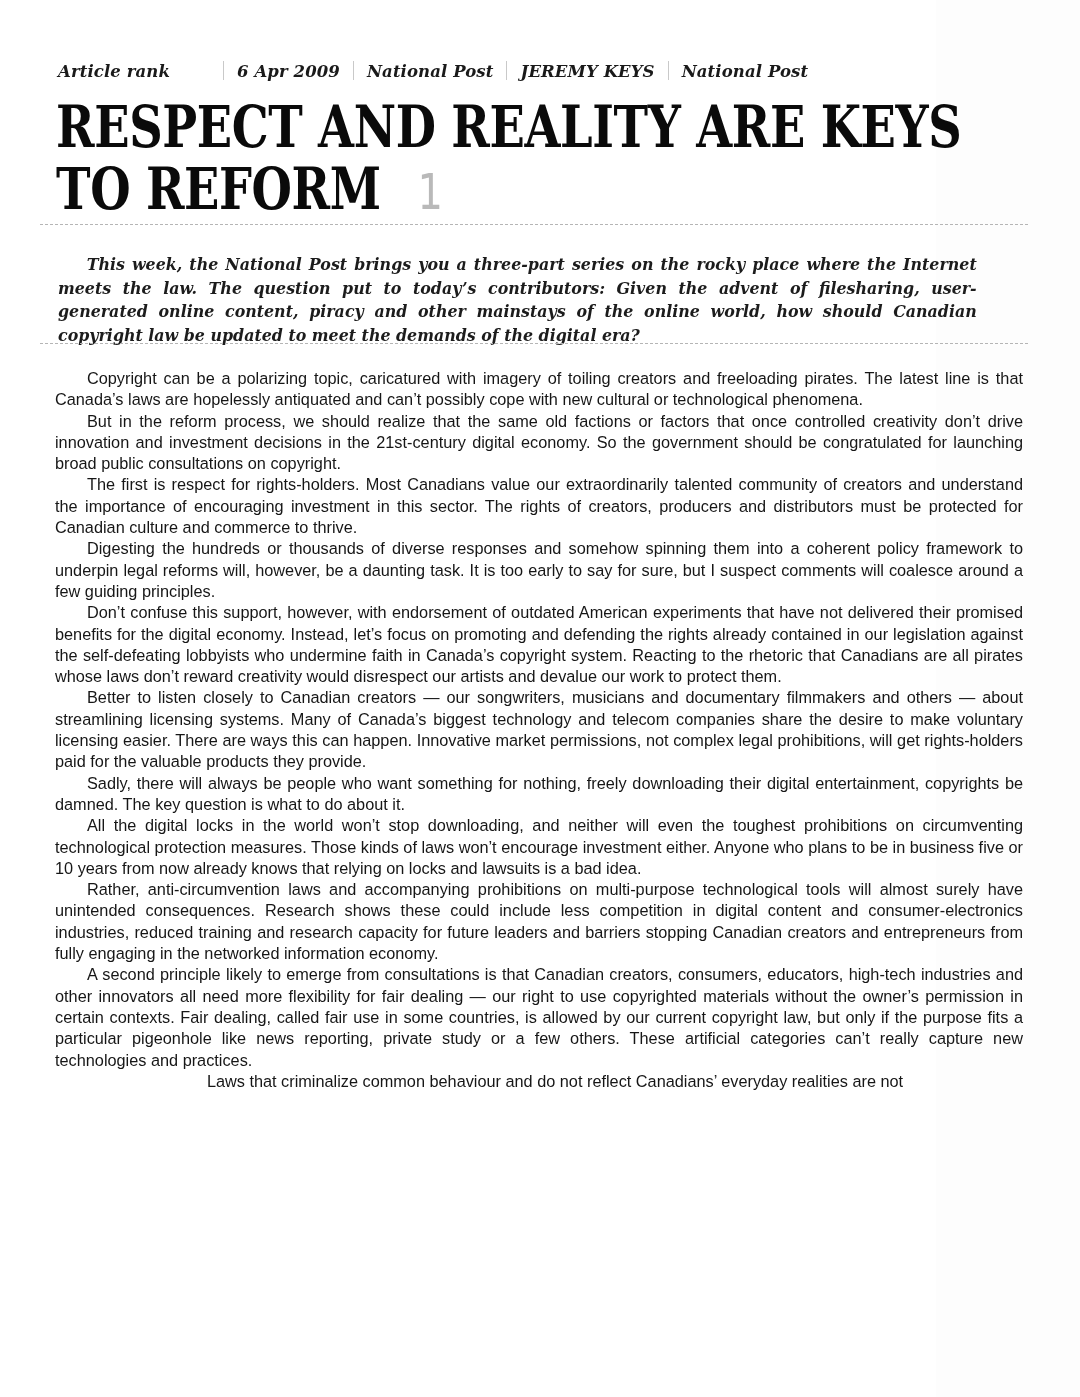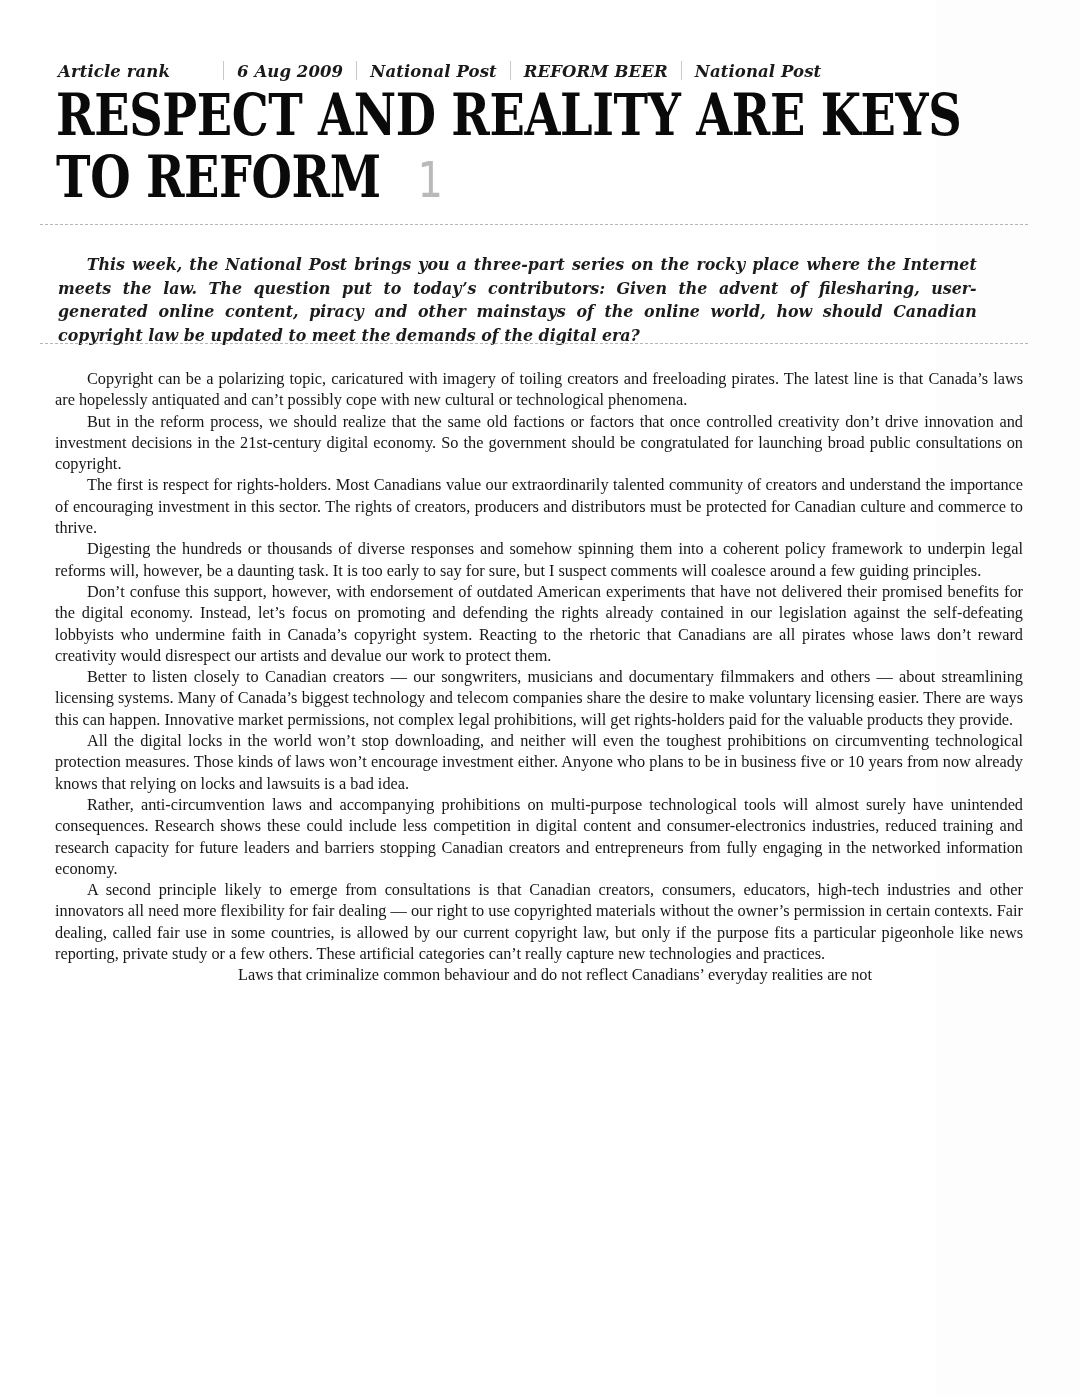--- a/index.html
+++ b/index.html
@@ -60,21 +60,21 @@
     margin: 0 13px;
     position: relative;
     top: 3px;
     flex: none;
   }
 
   
   .headline-wrap {
     position: absolute;
     left: 56px;
-    top: 84px;
+    top: 96px;
     width: 990px;
   }
   .headline {
     font-family: "DejaVu Serif", serif;
     font-weight: 700;
     font-size: 58px;
     line-height: 62px;
     letter-spacing: -0.5px;
     color: #0a0a0a;
     margin: 0;
@@ -122,21 +122,21 @@
     transform: scaleX(0.955);
     transform-origin: left top;
   }
 
   
   .body {
     position: absolute;
     left: 55px;
     top: 368px;
     width: 968px;
-    font-family: Liberation Serif, serif;
+    font-family: Liberation Sans, sans-serif;
     font-size: 16.3px;
     line-height: 21.3px;
     color: #161616;
     text-align: justify;
     text-justify: inter-word;
   }
   .body p {
     margin: 0;
     text-indent: 32px;
     -webkit-hyphens: none;
@@ -148,25 +148,25 @@
 </style>
 </head>
 <body>
 
 <div class="page">
   <div class="page-inner">
 
     <div class="byline">
       <span class="seg rank">Article rank</span>
       <span class="pipe"></span>
-      <span class="seg">6 Aug 2009</span>
+      <span class="seg">6 Apr 2009</span>
       <span class="pipe"></span>
       <span class="seg">National Post</span>
       <span class="pipe"></span>
-      <span class="seg">REFORM BEER</span>
+      <span class="seg">JEREMY KEYS</span>
       <span class="pipe"></span>
       <span class="seg">National Post</span>
     </div>
 
     <div class="headline-wrap">
       <h1 class="headline">
         <span class="line">RESPECT AND REALITY ARE KEYS</span>
         <span class="line"><span>TO REFORM</span><span class="pagenum">1</span></span>
       </h1>
     </div>
@@ -177,20 +177,21 @@
 
     <div class="rule rule-bottom"></div>
 
     <div class="body">
         <p>Copyright can be a polarizing topic, caricatured with imagery of toiling creators and freeloading pirates. The latest line is that Canada’s laws are hopelessly antiquated and can’t possibly cope with new cultural or technological phenomena.</p>
         <p>But in the reform process, we should realize that the same old factions or factors that once controlled creativity don’t drive innovation and investment decisions in the 21st-century digital economy. So the government should be congratulated for launching broad public consultations on copyright.</p>
         <p>The first is respect for rights-holders. Most Canadians value our extraordinarily talented community of creators and understand the importance of encouraging investment in this sector. The rights of creators, producers and distributors must be protected for Canadian culture and commerce to thrive.</p>
         <p>Digesting the hundreds or thousands of diverse responses and somehow spinning them into a coherent policy framework to underpin legal reforms will, however, be a daunting task. It is too early to say for sure, but I suspect comments will coalesce around a few guiding principles.</p>
         <p>Don’t confuse this support, however, with endorsement of outdated American experiments that have not delivered their promised benefits for the digital economy. Instead, let’s focus on promoting and defending the rights already contained in our legislation against the self-defeating lobbyists who undermine faith in Canada’s copyright system. Reacting to the rhetoric that Canadians are all pirates whose laws don’t reward creativity would disrespect our artists and devalue our work to protect them.</p>
         <p>Better to listen closely to Canadian creators — our songwriters, musicians and documentary filmmakers and others — about streamlining licensing systems. Many of Canada’s biggest technology and telecom companies share the desire to make voluntary licensing easier. There are ways this can happen. Innovative market permissions, not complex legal prohibitions, will get rights-holders paid for the valuable products they provide.</p>
+        <p>Sadly, there will always be people who want something for nothing, freely downloading their digital entertainment, copyrights be damned. The key question is what to do about it.</p>
         <p>All the digital locks in the world won’t stop downloading, and neither will even the toughest prohibitions on circumventing technological protection measures. Those kinds of laws won’t encourage investment either. Anyone who plans to be in business five or 10 years from now already knows that relying on locks and lawsuits is a bad idea.</p>
         <p>Rather, anti-circumvention laws and accompanying prohibitions on multi-purpose technological tools will almost surely have unintended consequences. Research shows these could include less competition in digital content and consumer-electronics industries, reduced training and research capacity for future leaders and barriers stopping Canadian creators and entrepreneurs from fully engaging in the networked information economy.</p>
         <p>A second principle likely to emerge from consultations is that Canadian creators, consumers, educators, high-tech industries and other innovators all need more flexibility for fair dealing — our right to use copyrighted materials without the owner’s permission in certain contexts. Fair dealing, called fair use in some countries, is allowed by our current copyright law, but only if the purpose fits a particular pigeonhole like news reporting, private study or a few others. These artificial categories can’t really capture new technologies and practices.</p>
         <p>Laws that criminalize common behaviour and do not reflect Canadians’ everyday realities are not</p>
       </div>
 
   </div>
 </div>
 
 </body></html>

